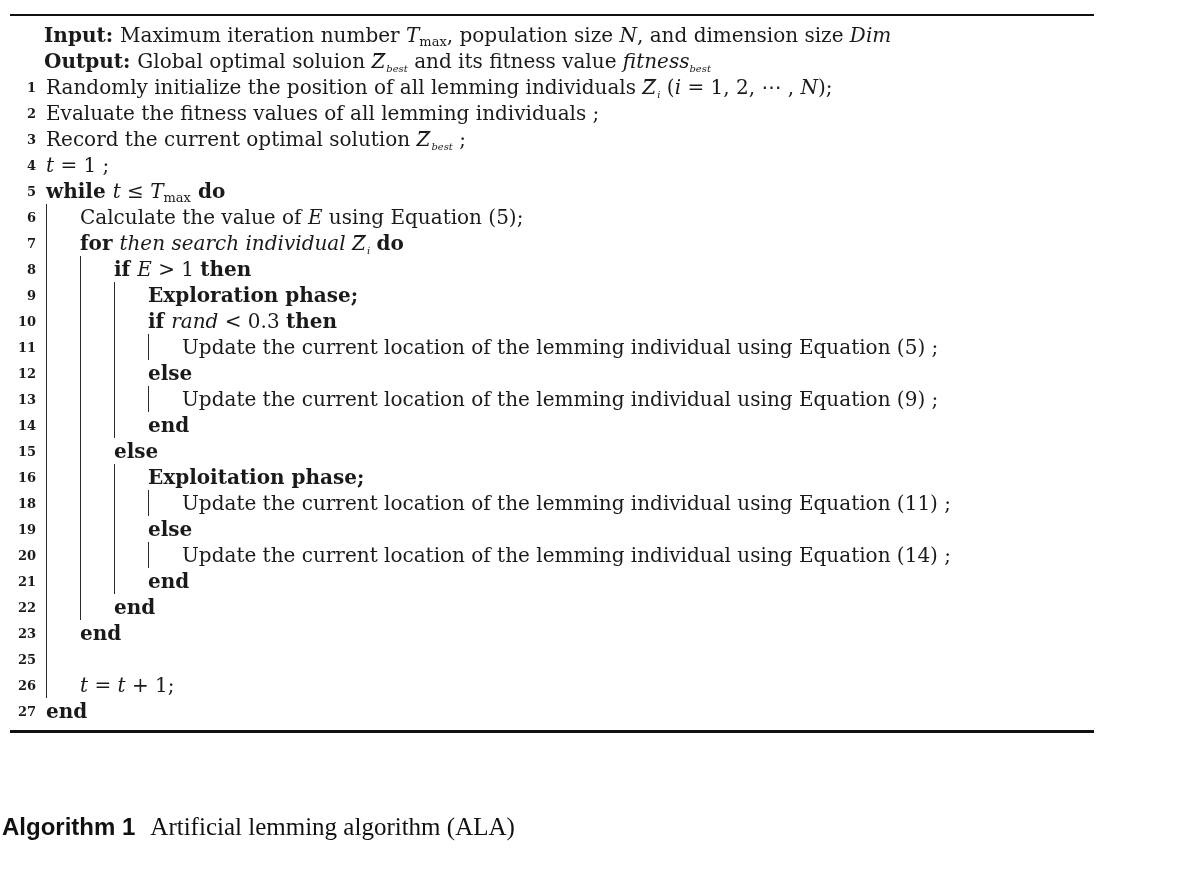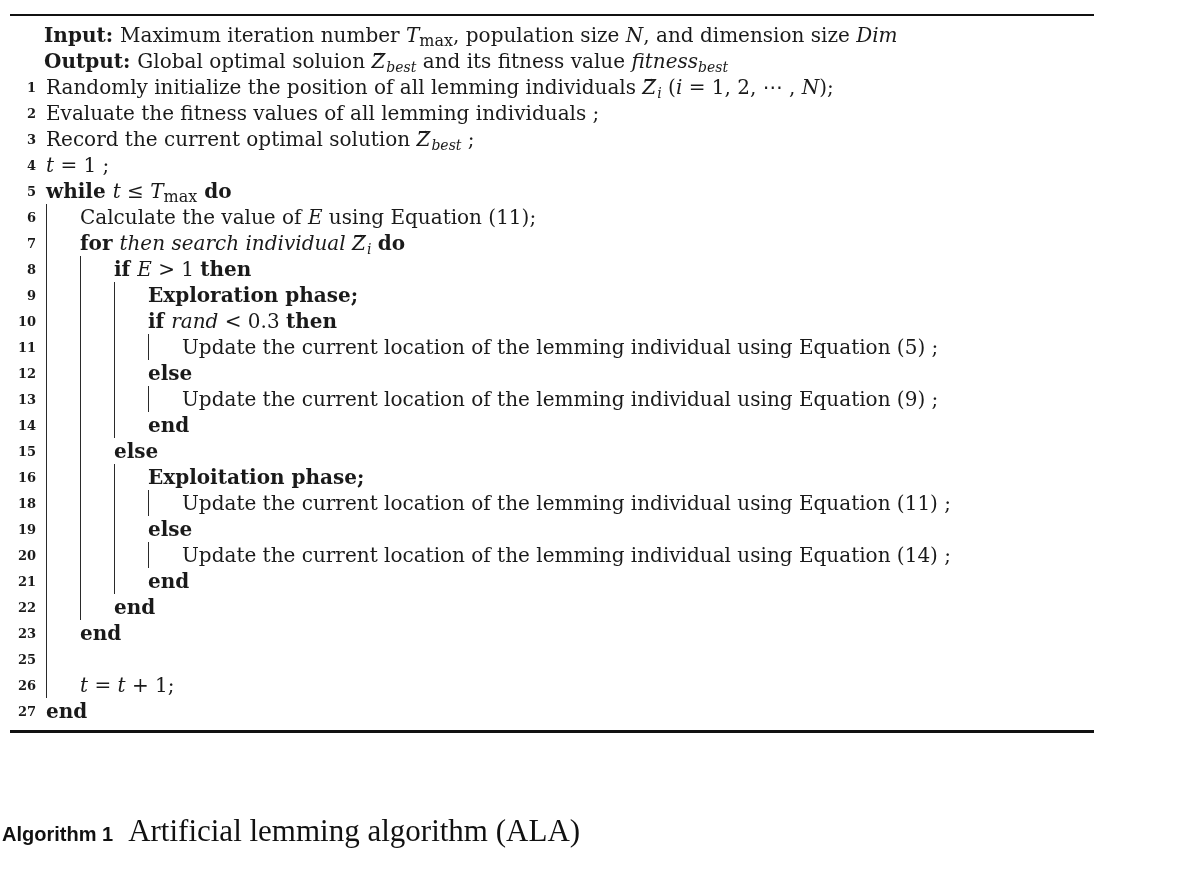--- a/index.html
+++ b/index.html
@@ -35,56 +35,56 @@
   }
   .g{flex:0 0 34px;position:relative;}
   .g::before{
     content:"";position:absolute;left:10px;top:0;bottom:0;width:1px;
     background:#2a2a2a;
   }
   .txt{margin-left:10px;}
   .line.hdr .txt{margin-left:8px;}
   .k{font-weight:bold;}
   .v{font-style:italic;}
-  .sub{font-size:16px;vertical-align:-4px;}
-  .subv{font-size:14px;vertical-align:-4px;font-style:italic;text-align:right;}
+  .sub{font-size:13px;vertical-align:-4px;}
+  .subv{font-size:10px;vertical-align:-4px;font-style:italic;text-align:right;}
   .vec{font-style:italic;display:inline-block;position:relative;padding-right:1px;}
   .vec::after{
     content:"→";position:absolute;left:0.18em;top:-0.52em;
     font-size:0.55em;font-style:normal;letter-spacing:0;
   }
   .caption{
     position:absolute;left:2px;top:813px;
     white-space:nowrap;
   }
   .cap-label{
     font-family:"Liberation Sans", sans-serif;
-    font-weight:bold;font-size:20px;color:#111;
+    font-weight:bold;font-size:24px;color:#111;
     margin-right:15px;
   }
   .cap-title{
     font-family:"Liberation Serif", serif;
-    font-size:31px;color:#111;
+    font-size:25px;color:#111;
   }
 </style>
 </head>
 <body>
 
 <div class="figure">
   <div class="algo-box">
     <div class="hrule top"></div>
     <div class="lines" id="algo-lines">
         <div class="line hdr"><span class="num"></span><span class="txt"><span class="k">Input: </span><span>Maximum iteration number </span><span class="v">T</span><span class="sub">max</span><span>, population size </span><span class="v">N</span><span>, and dimension size </span><span class="v">Dim</span></span></div>
         <div class="line hdr"><span class="num"></span><span class="txt"><span class="k">Output: </span><span>Global optimal soluion </span><span class="vec">Z</span><span class="subv">best</span><span> and its fitness value </span><span class="v">fitness</span><span class="subv">best</span></span></div>
         <div class="line"><span class="num">1</span><span class="txt"><span>Randomly initialize the position of all lemming individuals </span><span class="vec">Z</span><span class="subv">i</span><span> (</span><span class="v">i</span><span> = 1, 2, ⋯ , </span><span class="v">N</span><span>);</span></span></div>
         <div class="line"><span class="num">2</span><span class="txt"><span>Evaluate the fitness values of all lemming individuals ;</span></span></div>
         <div class="line"><span class="num">3</span><span class="txt"><span>Record the current optimal solution </span><span class="vec">Z</span><span class="subv">best</span><span> ;</span></span></div>
         <div class="line"><span class="num">4</span><span class="txt"><span class="v">t</span><span> = 1 ;</span></span></div>
         <div class="line"><span class="num">5</span><span class="txt"><span class="k">while </span><span class="v">t</span><span> ≤ </span><span class="v">T</span><span class="sub">max</span><span class="k"> do</span></span></div>
-        <div class="line"><span class="num">6</span><span class="g"></span><span class="txt"><span>Calculate the value of </span><span class="v">E</span><span> using Equation (11);</span></span></div>
+        <div class="line"><span class="num">6</span><span class="g"></span><span class="txt"><span>Calculate the value of </span><span class="v">E</span><span> using Equation (5);</span></span></div>
         <div class="line"><span class="num">7</span><span class="g"></span><span class="txt"><span class="k">for </span><span class="v">then search individual </span><span class="vec">Z</span><span class="subv">i</span><span> </span><span class="k">do</span></span></div>
         <div class="line"><span class="num">8</span><span class="g"></span><span class="g"></span><span class="txt"><span class="k">if </span><span class="v">E</span><span> &gt; 1 </span><span class="k">then</span></span></div>
         <div class="line"><span class="num">9</span><span class="g"></span><span class="g"></span><span class="g"></span><span class="txt"><span class="k">Exploration phase;</span></span></div>
         <div class="line"><span class="num">10</span><span class="g"></span><span class="g"></span><span class="g"></span><span class="txt"><span class="k">if </span><span class="v">rand</span><span> &lt; 0.3 </span><span class="k">then</span></span></div>
         <div class="line"><span class="num">11</span><span class="g"></span><span class="g"></span><span class="g"></span><span class="g"></span><span class="txt"><span>Update the current location of the lemming individual using Equation (5) ;</span></span></div>
         <div class="line"><span class="num">12</span><span class="g"></span><span class="g"></span><span class="g"></span><span class="txt"><span class="k">else</span></span></div>
         <div class="line"><span class="num">13</span><span class="g"></span><span class="g"></span><span class="g"></span><span class="g"></span><span class="txt"><span>Update the current location of the lemming individual using Equation (9) ;</span></span></div>
         <div class="line"><span class="num">14</span><span class="g"></span><span class="g"></span><span class="g"></span><span class="txt"><span class="k">end</span></span></div>
         <div class="line"><span class="num">15</span><span class="g"></span><span class="g"></span><span class="txt"><span class="k">else</span></span></div>
         <div class="line"><span class="num">16</span><span class="g"></span><span class="g"></span><span class="g"></span><span class="txt"><span class="k">Exploitation phase;</span></span></div>

